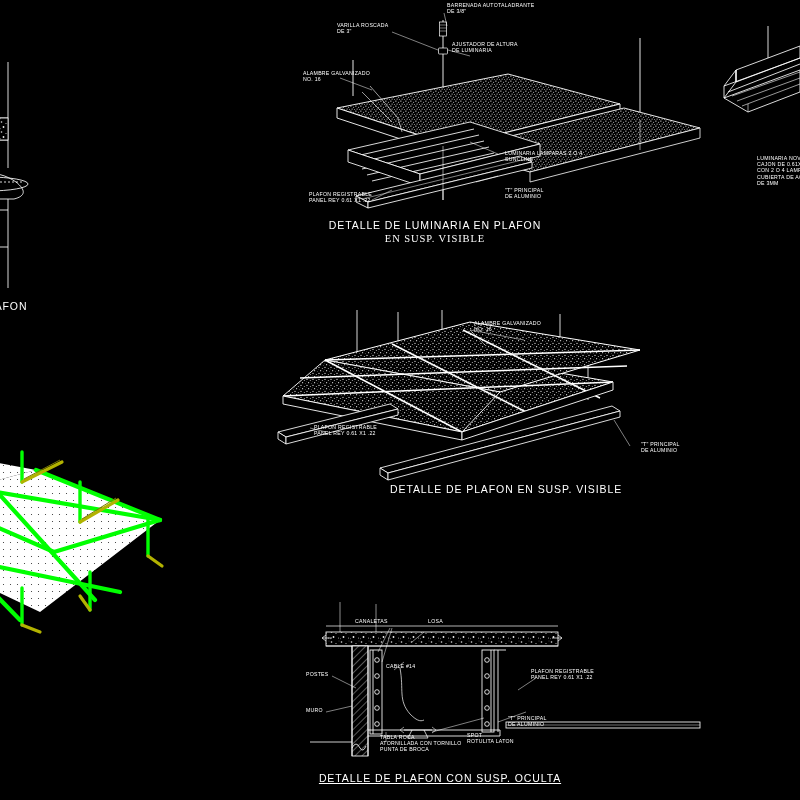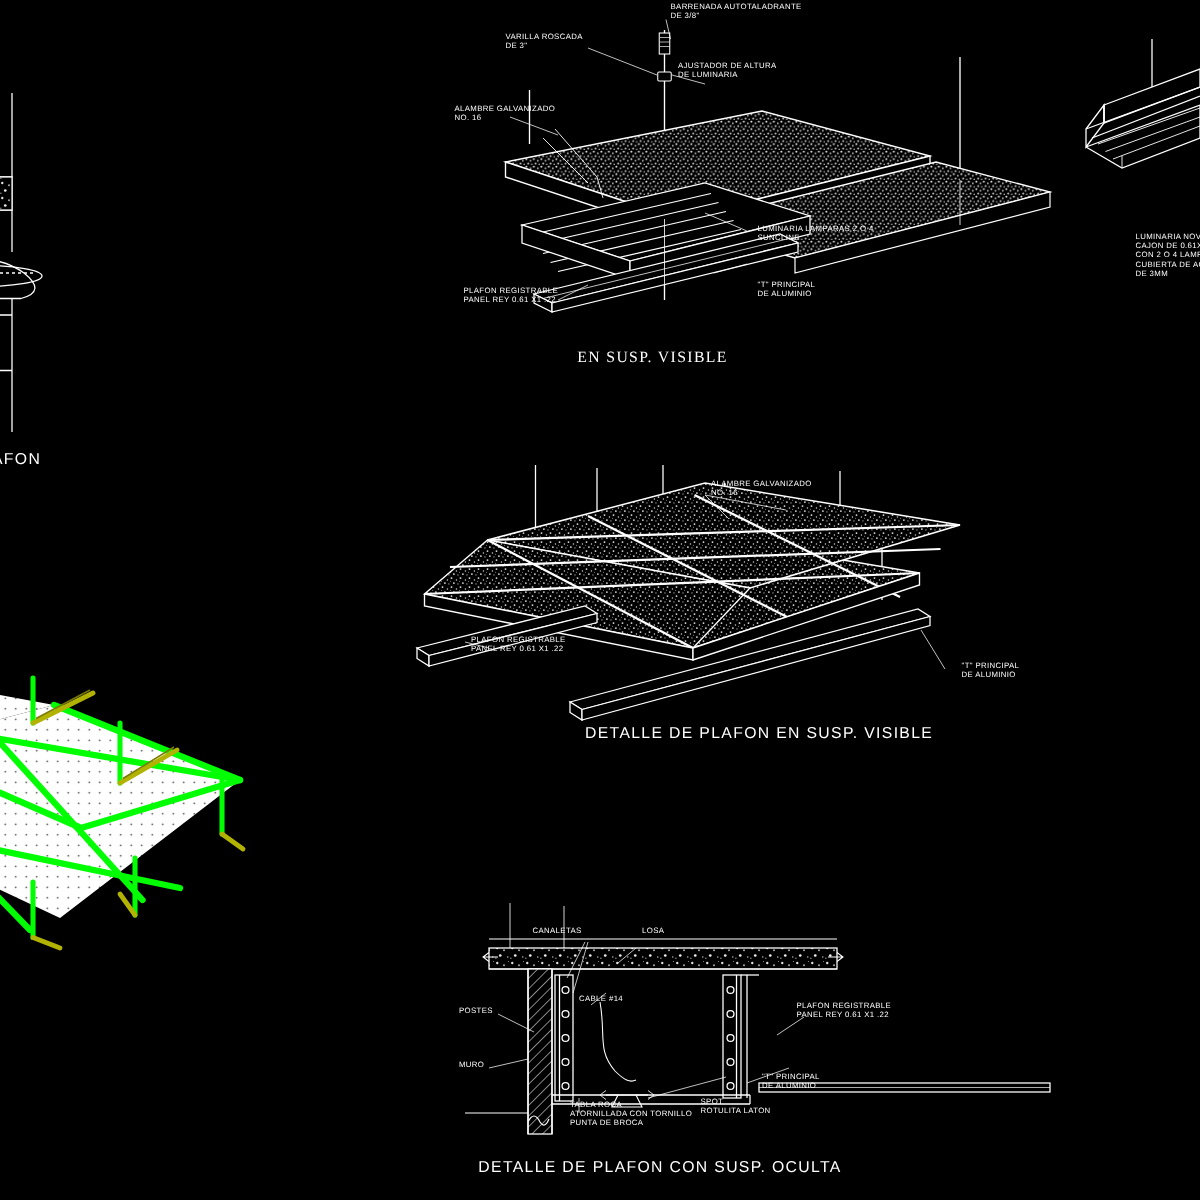--- a/index.html
+++ b/index.html
@@ -344,20 +344,21 @@
 
   <div class="lbl" style="left:505px;top:150px;">LUMINARIA LAMPARAS 2 O 4
 SUNCLINE</div>
 
   <div class="lbl" style="left:309px;top:191px;">PLAFON REGISTRABLE
 PANEL REY 0.61 x1 .22</div>
 
   <div class="lbl" style="left:505px;top:187px;">"T" PRINCIPAL
 DE ALUMINIO</div>
 
+  <div class="title" style="left:325px;top:219px;width:220px;">DETALLE DE LUMINARIA EN PLAFON</div>
   <div class="title" style="left:325px;top:232px;width:220px;font-family:Liberation Serif, serif;">EN SUSP. VISIBLE</div>
 
   <div class="lbl" style="left:474px;top:320px;">ALAMBRE GALVANIZADO
 No. 16</div>
 
   <div class="lbl" style="left:314px;top:424px;">PLAFON REGISTRABLE
 PANEL REY 0.61 x1 .22</div>
 
   <div class="lbl" style="left:641px;top:441px;">"T" PRINCIPAL
 DE ALUMINIO</div>
@@ -380,21 +381,21 @@
 
   <div class="lbl" style="left:467px;top:732px;">SPOT
 ROTULITA LATON</div>
 
   <div class="lbl" style="left:531px;top:668px;">PLAFON REGISTRABLE
 PANEL REY 0.61 x1 .22</div>
 
   <div class="lbl" style="left:508px;top:715px;">"T" PRINCIPAL
 DE ALUMINIO</div>
 
-  <div class="title" style="left:310px;top:772px;width:260px;">DETALLE DE PLAFON CON SUSP. OCULTA</div>
+  <div class="title" style="left:310px;top:772px;width:260px;text-decoration:underline;">DETALLE DE PLAFON CON SUSP. OCULTA</div>
 
   <div class="lbl" style="left:757px;top:155px;">LUMINARIA NOVALUX"T"
 CAJON DE 0.61x1 .22
 CON 2 O 4 LAMP DE 4
 CUBIERTA DE ACRILICO
 DE 3mm</div>
 
   <div class="title" style="left:-20px;top:300px;width:80px;text-align:left;">PLAFON</div>
 
 </div>

